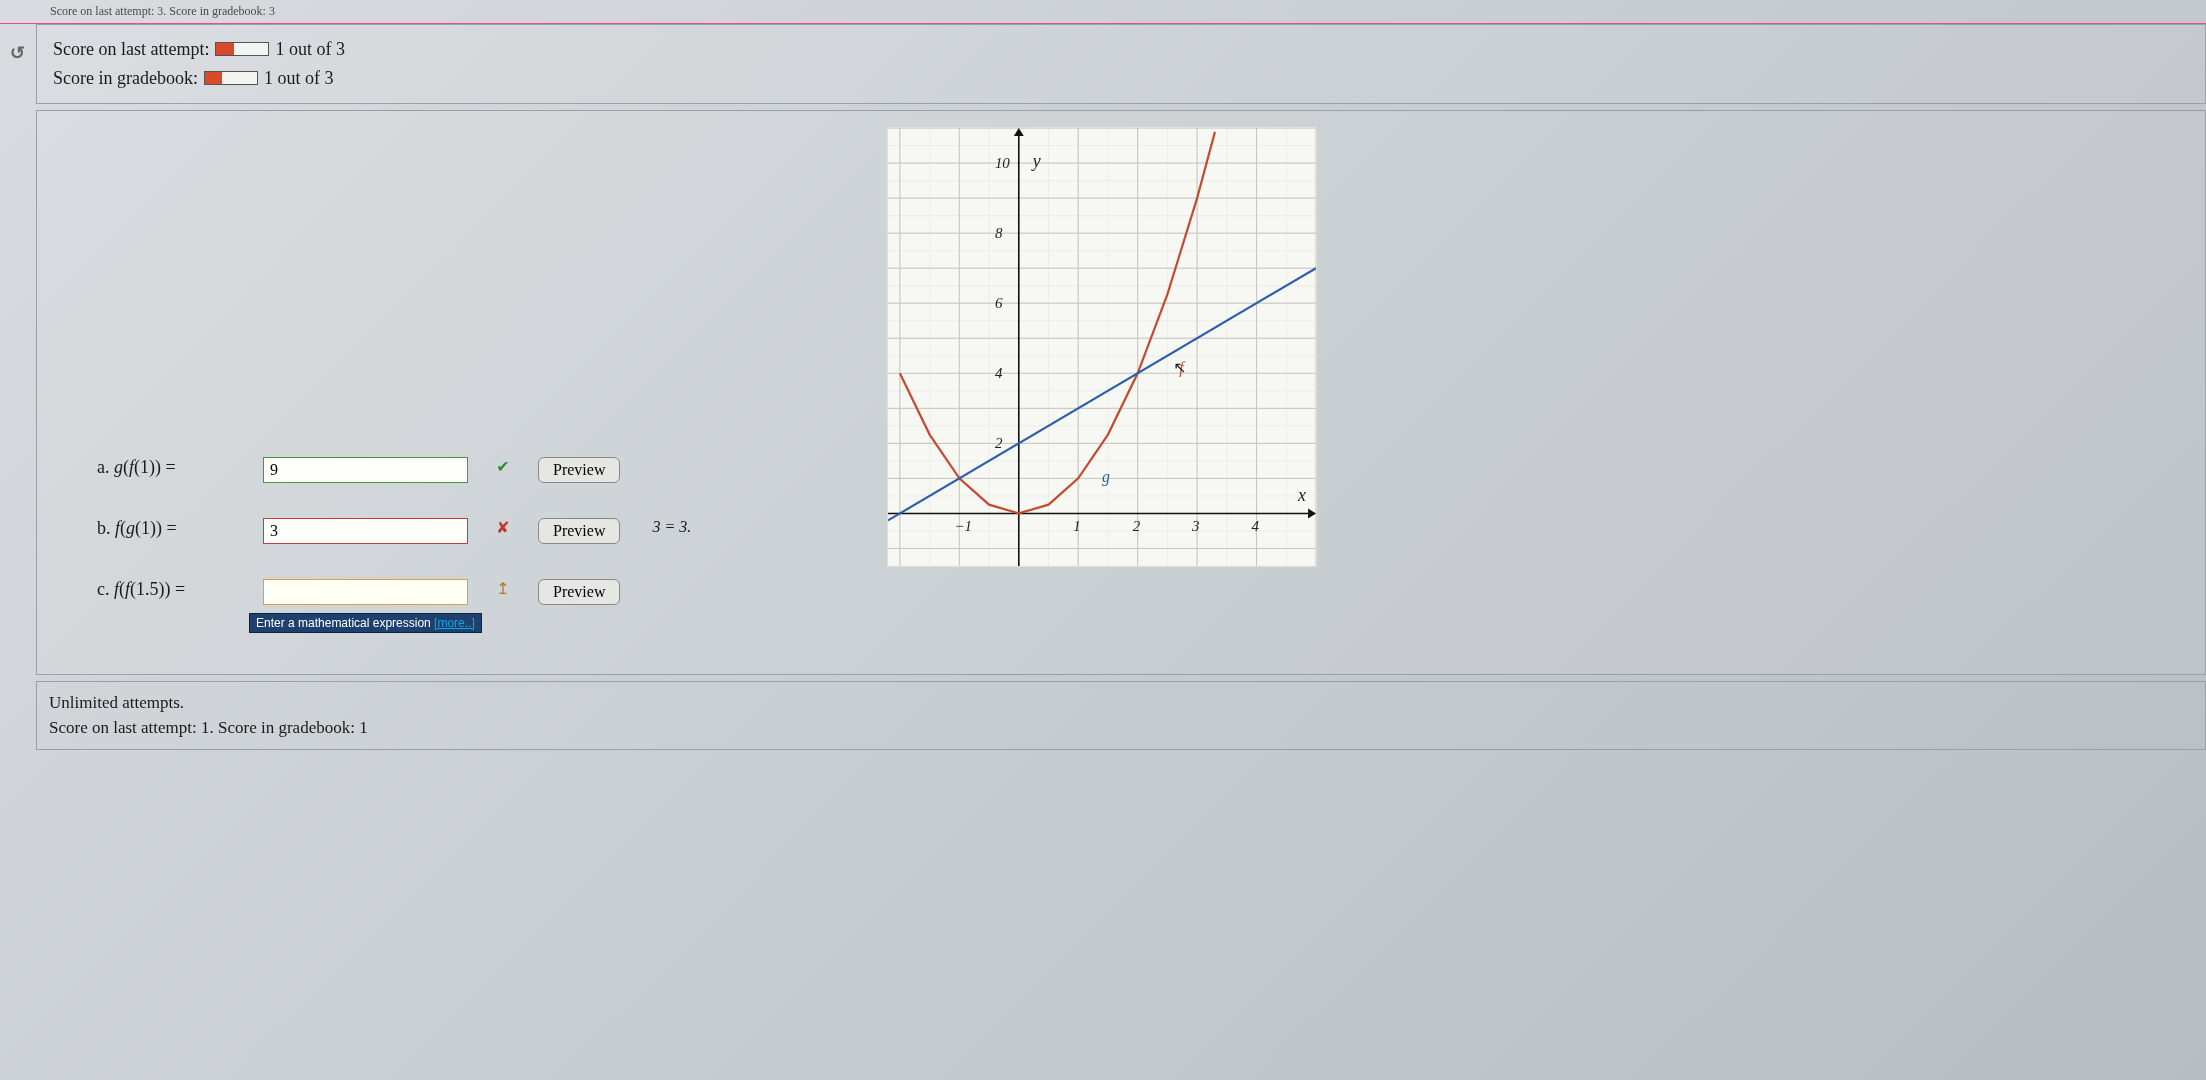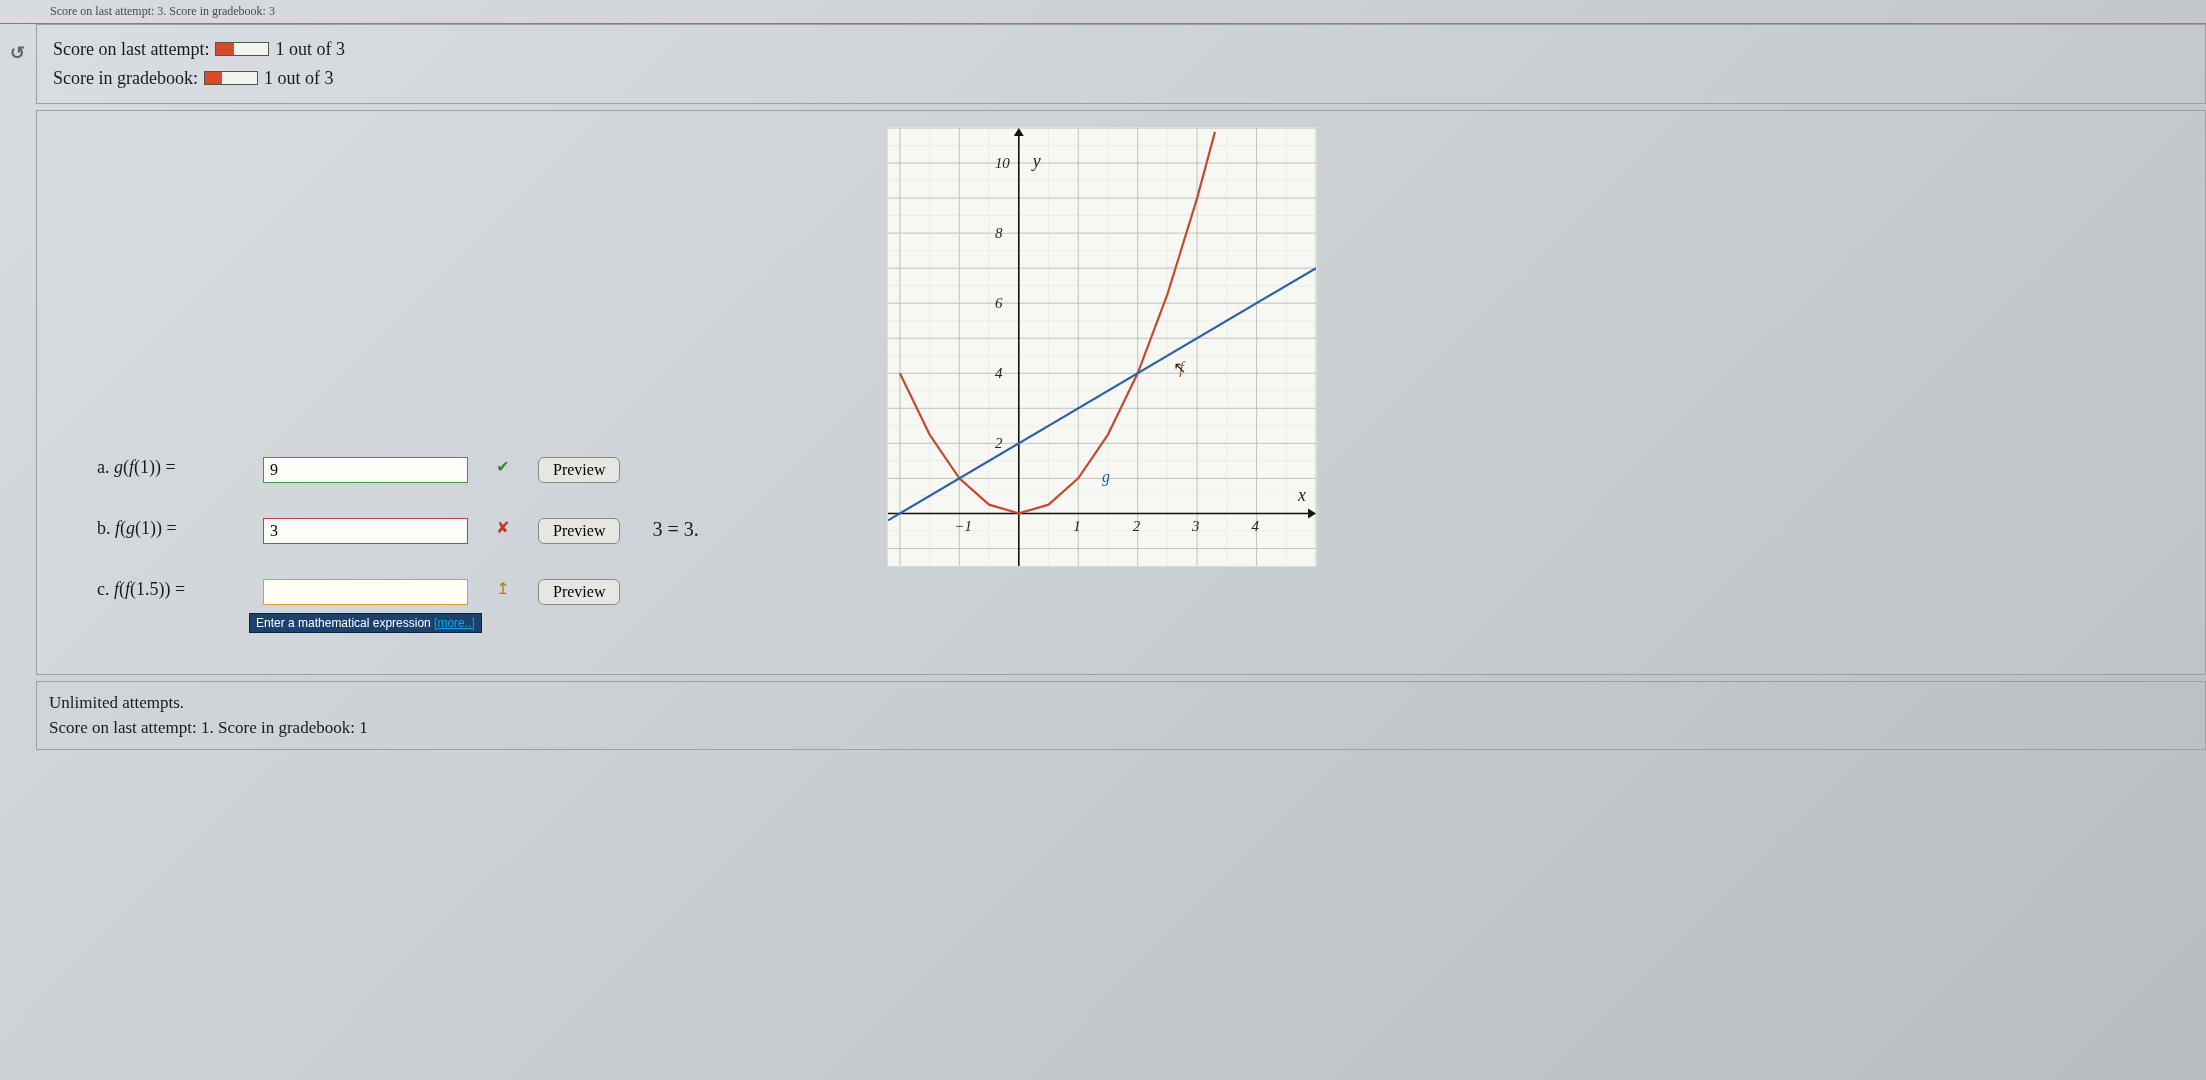--- a/index.html
+++ b/index.html
@@ -91,21 +91,21 @@
     .mark-active { color: #b57b1a; }
     .preview-btn {
       font-family: inherit;
       font-size: 16px;
       padding: 3px 14px;
       border: 1px solid #888;
       background: #e6e6e3;
       cursor: pointer;
       border-radius: 6px;
     }
-    .feedback { margin-left: 6px; font-size: 20px; }
+    .feedback { margin-left: 6px; font-size: 16px; font-style: italic; }
     .tooltip {
       position: absolute;
       margin-top: 34px;
       margin-left: 152px;
       background: #1d406d;
       color: #fff;
       font-size: 12px;
       padding: 2px 6px;
       border: 1px solid #0a2445;
       font-family: Arial, sans-serif;

